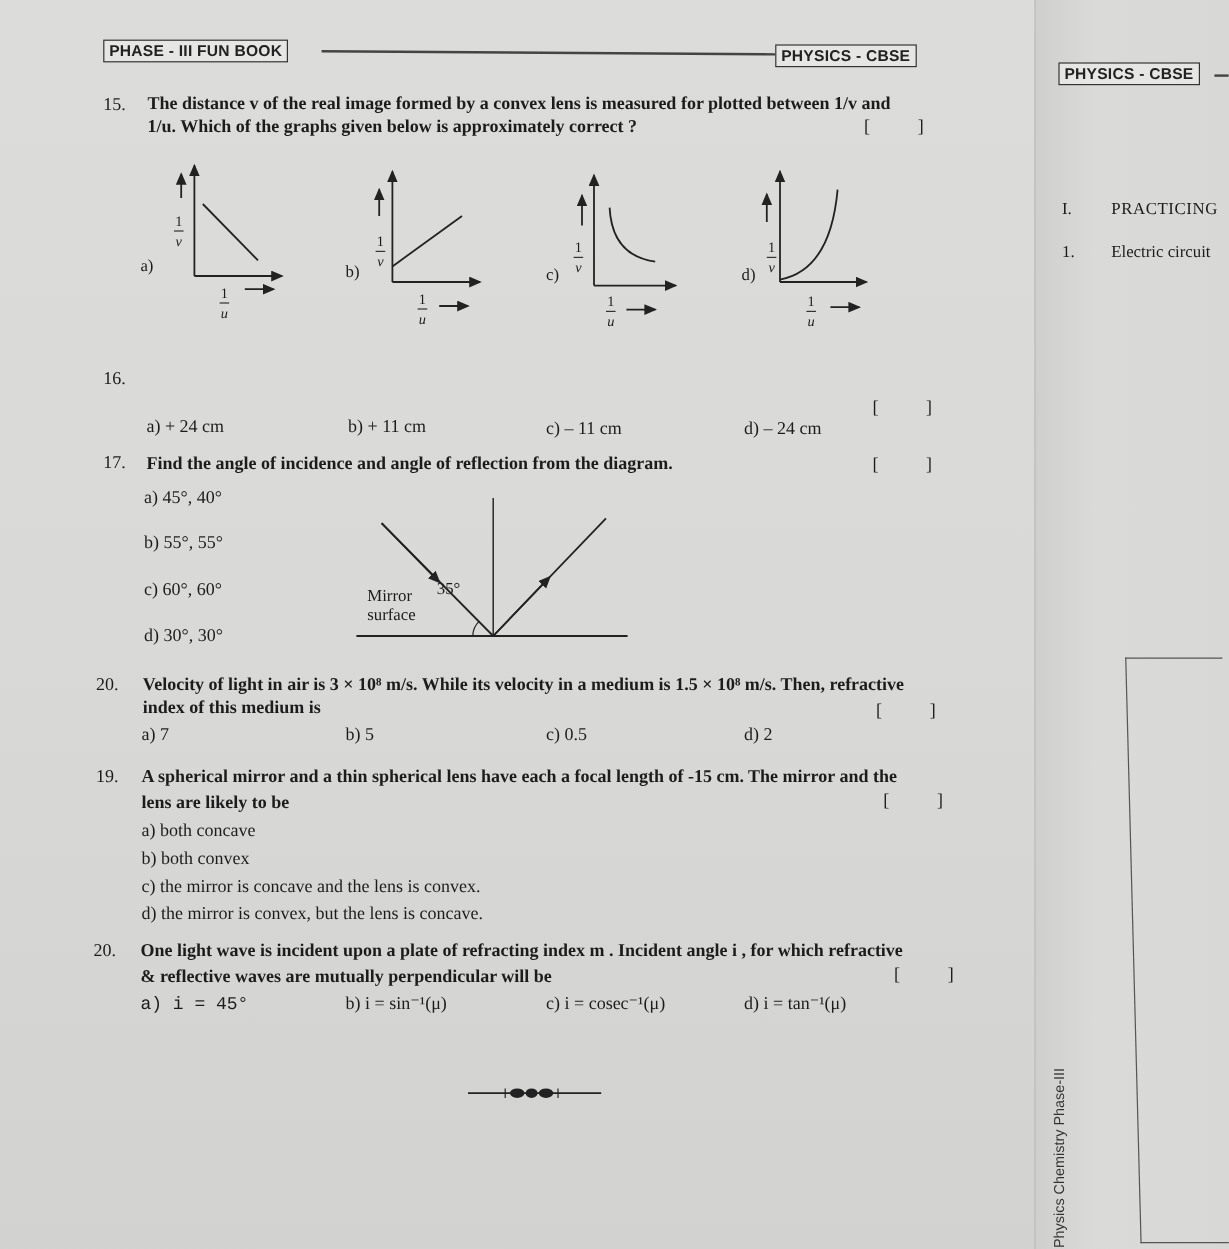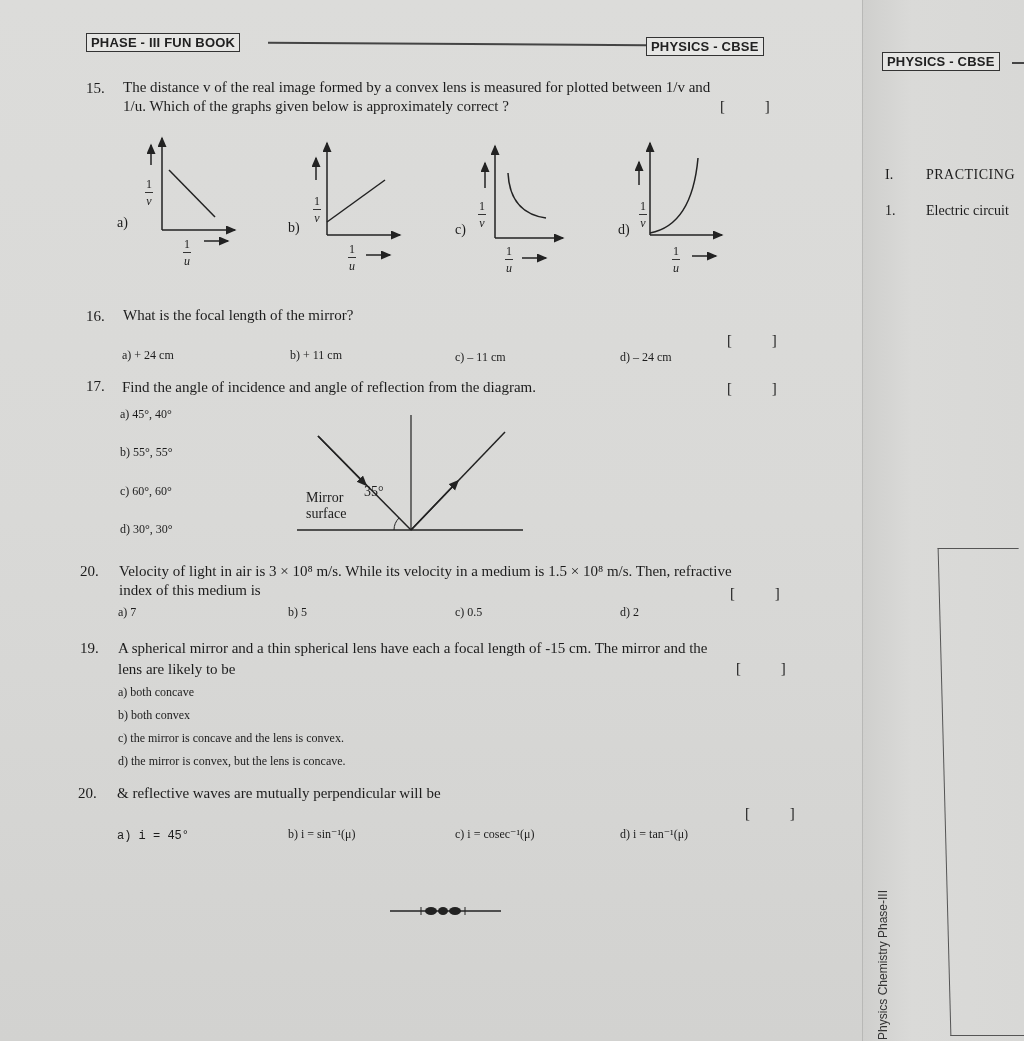--- a/index.html
+++ b/index.html
@@ -19,23 +19,23 @@
     border-left:1px solid #b8b8b6;
   }
   .header-box {
     position:absolute; border:1.5px solid #333; background:#e6e6e4;
     font-family:"Liberation Sans", "DejaVu Sans", sans-serif;
     font-size:13px; font-weight:bold; letter-spacing:0.2px; padding:1px 4px;
     color:#222;
   }
   .header-line { position:absolute; height:2px; background:#444; }
   .q-num { position:absolute; font-size:15px; }
-  .q-text { position:absolute; font-size:15px; line-height:19px; }
+  .q-text { position:absolute; font-size:15px; line-height:19px;font-weight:bold; }
   .bracket { position:absolute; font-size:15px; letter-spacing:18px; }
-  .opt { position:absolute; font-size:12px; }
+  .opt { position:absolute; font-size:15px; }
   .graph { position:absolute; }
   .graph-label { position:absolute; font-size:14px; }
   .frac { position:absolute; font-size:12px; font-style:italic; text-align:center; line-height:12px; }
   .frac .num { display:block; font-style:normal; }
   .frac .bar { display:block; border-top:1px solid #333; width:8px; margin:2px auto; }
   .diagram-text { position:absolute; font-size:14px; line-height:16px; }
   .side-text { position:absolute; font-size:14px; }
   .vertical-text {
     position:absolute; font-family:"Liberation Sans", "DejaVu Sans", sans-serif;
     font-size:12px; transform:rotate(-90deg); transform-origin:left top; white-space:nowrap; color:#333;
@@ -119,21 +119,20 @@
   </svg>
   <div class="frac" style="left:639px;top:200px;"><span class="num">1</span><span class="bar"></span><span>v</span></div>
   <div class="frac" style="left:672px;top:245px;"><span class="num">1</span><span class="bar"></span><span>u</span></div>
   <svg class="graph" style="left:690px;top:251px;" width="30" height="10">
       <line x1="2" y1="5" x2="26" y2="5" stroke="#222" stroke-width="1.5" marker-end="url(#ah)"></line>
     </svg>
 </div>
 
 <div class="q-num" style="left:86px;top:308px;">16.</div>
 <div class="q-text" style="left:123px;top:306px;width:680px;">
-  <div>What is the focal length of the mirror?</div>
 </div>
 <div class="bracket" style="left:727px;top:332px;">[ ]</div>
 <div class="opt" style="left:122px;top:348px;">a) + 24 cm</div>
 <div class="opt" style="left:290px;top:348px;">b) + 11 cm</div>
 <div class="opt" style="left:455px;top:350px;">c) – 11 cm</div>
 <div class="opt" style="left:620px;top:350px;">d) – 24 cm</div>
 
 <div class="q-num" style="left:86px;top:378px;">17.</div>
 <div class="q-text" style="left:122px;top:378px;">Find the angle of incidence and angle of reflection from the diagram.</div>
 <div class="bracket" style="left:727px;top:380px;">[ ]</div>
@@ -179,20 +178,21 @@
   <div>lens are likely to be</div>
 </div>
 <div class="bracket" style="left:736px;top:660px;">[ ]</div>
 <div class="opt" style="left:118px;top:685px;">a) both concave</div>
 <div class="opt" style="left:118px;top:708px;">b) both convex</div>
 <div class="opt" style="left:118px;top:731px;">c) the mirror is concave and the lens is convex.</div>
 <div class="opt" style="left:118px;top:754px;">d) the mirror is convex, but the lens is concave.</div>
 
 <div class="q-num" style="left:78px;top:785px;">20.</div>
 <div class="q-text" style="left:117px;top:783px;width:700px;line-height:21px;">
+  <div>One light wave is incident upon a plate of refracting index m . Incident angle i , for which refractive</div>
   <div>&amp; reflective waves are mutually perpendicular will be</div>
 </div>
 <div class="bracket" style="left:745px;top:805px;">[ ]</div>
 <div class="opt" style="left:117px;top:829px;font-family:Liberation Mono, monospace;">a) i = 45°</div>
 <div class="opt" style="left:288px;top:827px;">b) i = sin⁻¹(μ)</div>
 <div class="opt" style="left:455px;top:827px;">c) i = cosec⁻¹(μ)</div>
 <div class="opt" style="left:620px;top:827px;">d) i = tan⁻¹(μ)</div>
 
 <svg class="graph" style="left:388px;top:904px;" width="115" height="14">
   <line x1="2" y1="7" x2="113" y2="7" stroke="#222" stroke-width="1.5"></line>

